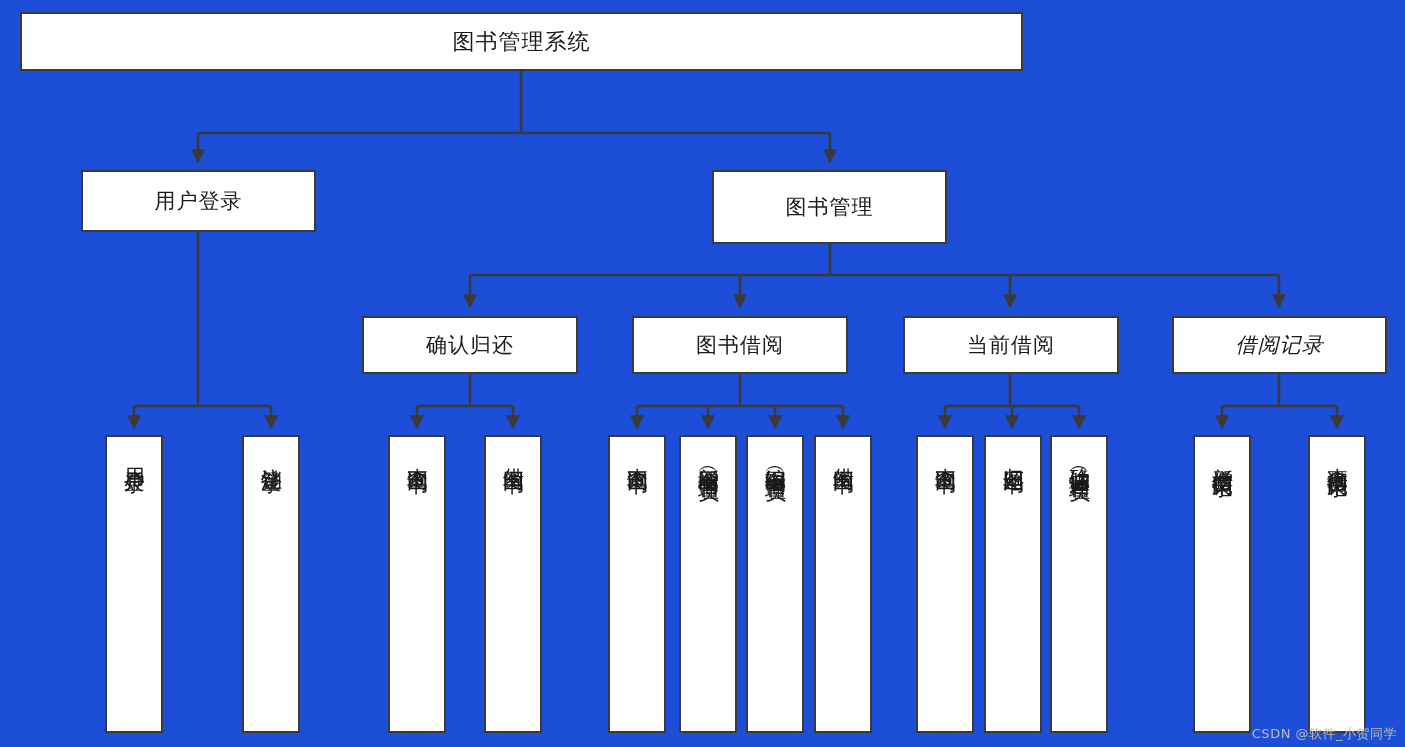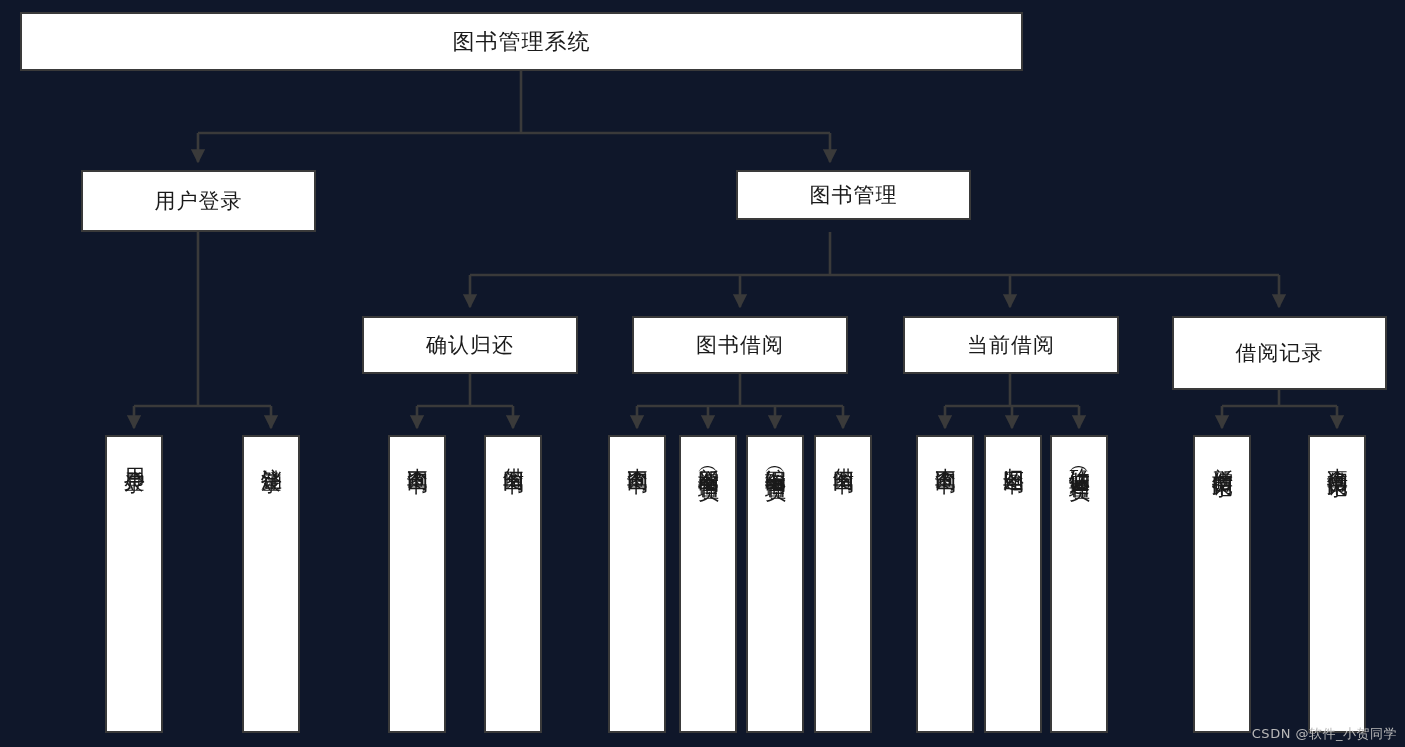--- a/index.html
+++ b/index.html
@@ -4,21 +4,21 @@
 <style>
   html,body{margin:0;padding:0;background:#ffffff;}
   body{
     font-family:"DejaVu Sans","Liberation Sans",sans-serif;
     color:#1a1a1a;
   }
   #canvas{
     position:relative;
     width:1405px;
     height:747px;
-    background:#0f172a;
+    background:#1d4ed8;
     overflow:hidden;
   }
   svg#edges{
     position:absolute;
     left:0; top:0;
     width:1405px; height:747px;
     pointer-events:none;
   }
   .node{
     position:absolute;
@@ -116,34 +116,34 @@
     </g>
   </svg>
 
   <div class="node horiz" id="root-node" style="left:20px; top:12px; width:1003px; height:59px;">
     <span class="lbl">图书管理系统</span>
   </div>
 
   <div class="node horiz" style="left:81px; top:170px; width:235px; height:62px;">
     <span class="lbl">用户登录</span>
   </div>
-  <div class="node horiz" style="left:712px; top:170px; width:235px; height:50px;margin-left:24px;">
+  <div class="node horiz" style="left:712px; top:170px; width:235px; height:74px;">
     <span class="lbl">图书管理</span>
   </div>
 
   <div class="node horiz" style="left:362px; top:316px; width:216px; height:58px;">
     <span class="lbl">确认归还</span>
   </div>
   <div class="node horiz" style="left:632px; top:316px; width:216px; height:58px;">
     <span class="lbl">图书借阅</span>
   </div>
   <div class="node horiz" style="left:903px; top:316px; width:216px; height:58px;">
     <span class="lbl">当前借阅</span>
   </div>
-  <div class="node horiz" style="left:1172px; top:316px; width:215px; height:74px;">
+  <div class="node horiz" style="left:1172px; top:316px; width:215px; height:58px;font-style:italic;">
     <span class="lbl">借阅记录</span>
   </div>
 
   <div class="node vert" style="left:105px; top:435px; width:58px; height:298px;">
     <span class="lbl">用户登录</span>
   </div>
   <div class="node vert" style="left:242px; top:435px; width:58px; height:298px;">
     <span class="lbl">注销登录</span>
   </div>
 

